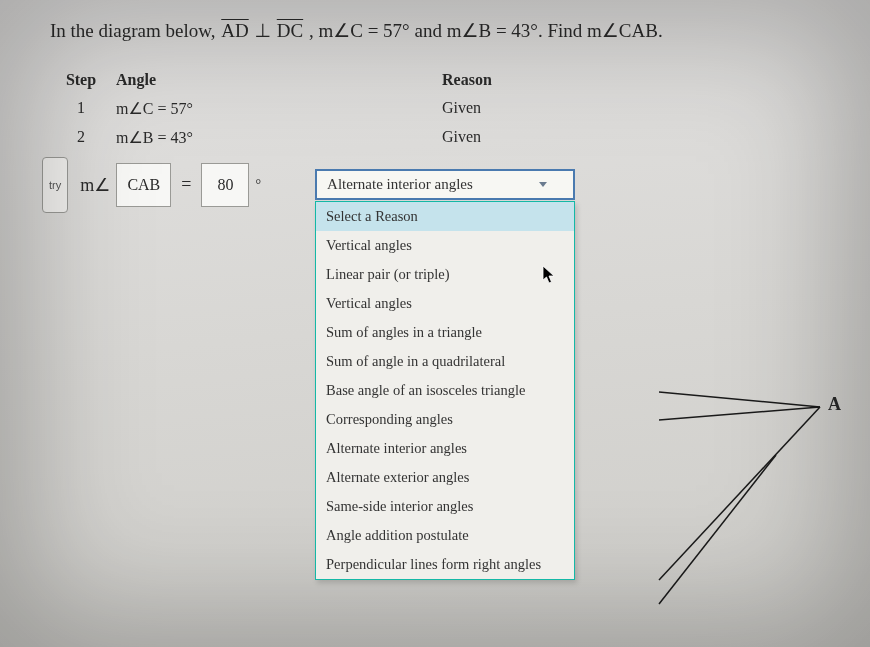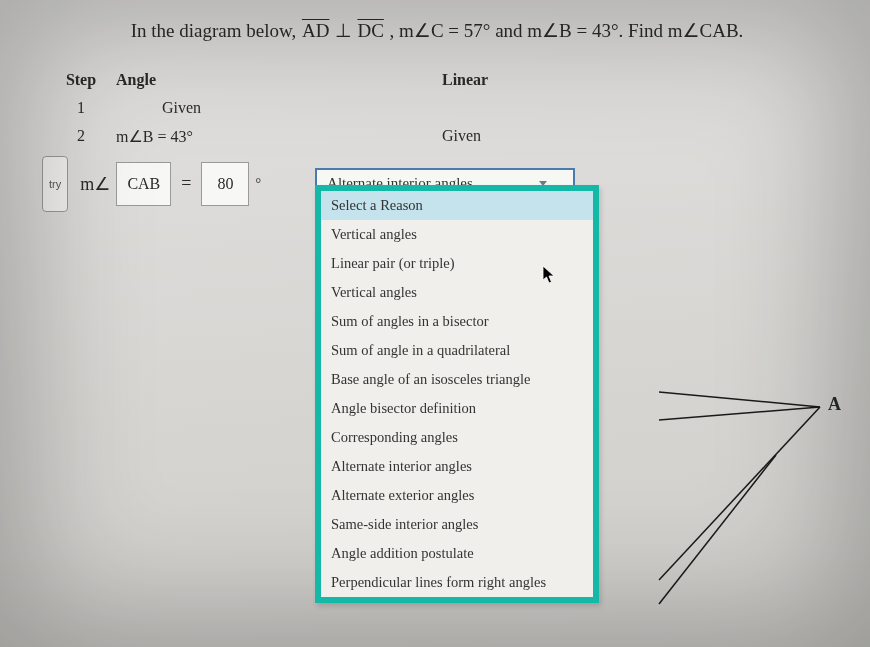--- a/index.html
+++ b/index.html
@@ -10,22 +10,21 @@
     background: linear-gradient(175deg, #e2e1e0 0%, #d8d7d4 50%, #cecdc9 100%);
     font-family: Georgia, "Times New Roman", serif;
     color: #2a2a2a;
     position: relative;
     overflow: hidden;
     padding: 18px 30px;
   }
   .prompt {
     font-size: 19px;
     line-height: 1.4;
-    margin: 0 0 26px 4px;
-    text-align: center;
+    margin: 0 0 26px 20px;
   }
   .prompt .ov { text-decoration: overline; display: inline-block; padding: 0 1px; }
   .headers, .row {
     display: grid;
     grid-template-columns: 70px 280px 1fr;
     align-items: center;
     font-size: 16px;
     margin-left: 16px;
     margin-bottom: 10px;
   }
@@ -79,25 +78,25 @@
   }
   .chev {
     width: 0; height: 0;
     border-left: 4px solid transparent;
     border-right: 4px solid transparent;
     border-top: 5px solid #6a7b8f;
     margin-left: auto;
   }
   .dropdown {
     position: absolute;
-    top: 17px;
+    top: 32px;
     left: 0;
-    width: 284px;
+    width: 260px;
     background: #f0efeb;
-    border: 6px solid #14b8a6;
+    border: 1px solid #14b8a6;
     box-shadow: 2px 3px 5px rgba(0,0,0,0.15);
     z-index: 10;
   }
   .dd-item {
     padding: 4px 10px;
     font-size: 14.5px;
     font-family: Georgia, serif;
     color: #333;
     line-height: 1.45;
     cursor: default;
@@ -160,25 +159,26 @@
   <span>In the diagram below, </span>
   <span class="ov">AD</span>
   <span> ⊥ </span>
   <span class="ov">DC</span>
   <span>,  m∠C = 57° and m∠B = 43°. Find m∠CAB.</span>
 </div>
 
 <div class="headers">
   <div class="step-col">Step</div>
   <div>Angle</div>
-  <div class="reason-col">Linear</div>
+  <div class="reason-col">Reason</div>
 </div>
 
 <div class="row">
   <div class="step-col">1</div>
+  <div>m∠C = 57°</div>
   <div class="reason-col">Given</div>
 </div>
 
 <div class="row">
   <div class="step-col">2</div>
   <div>m∠B = 43°</div>
   <div class="reason-col">Given</div>
 </div>
 
 <div class="try-row">
@@ -192,24 +192,23 @@
   <div class="select-box">
     <div class="select-head">
       <span>Alternate interior angles</span>
       <span class="chev"></span>
     </div>
     <div class="dropdown" id="dropdown">
         <div class="dd-item hl">Select a Reason</div>
         <div class="dd-item">Vertical angles</div>
         <div class="dd-item">Linear pair (or triple)</div>
         <div class="dd-item">Vertical angles</div>
-        <div class="dd-item">Sum of angles in a bisector</div>
+        <div class="dd-item">Sum of angles in a triangle</div>
         <div class="dd-item">Sum of angle in a quadrilateral</div>
         <div class="dd-item">Base angle of an isosceles triangle</div>
-        <div class="dd-item">Angle bisector definition</div>
         <div class="dd-item">Corresponding angles</div>
         <div class="dd-item">Alternate interior angles</div>
         <div class="dd-item">Alternate exterior angles</div>
         <div class="dd-item">Same-side interior angles</div>
         <div class="dd-item">Angle addition postulate</div>
         <div class="dd-item">Perpendicular lines form right angles</div>
       </div>
   </div>
 </div>
 

